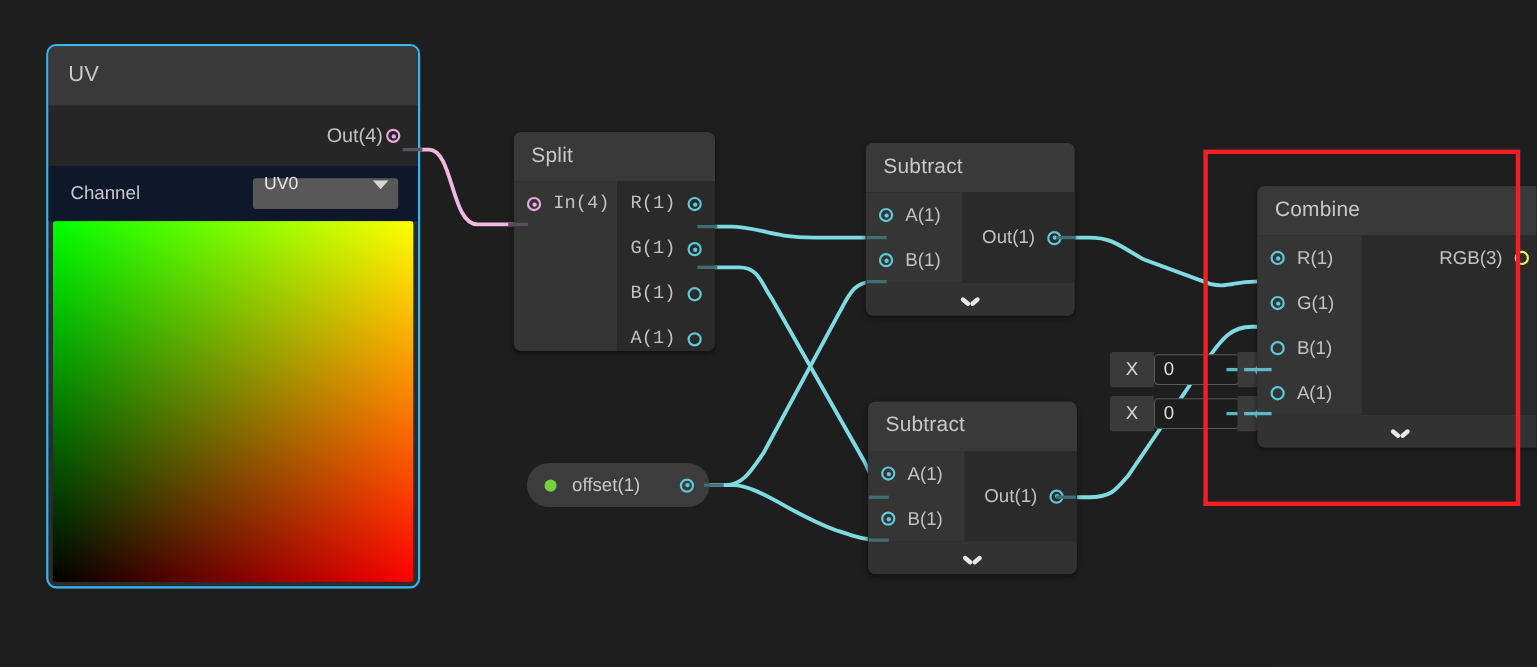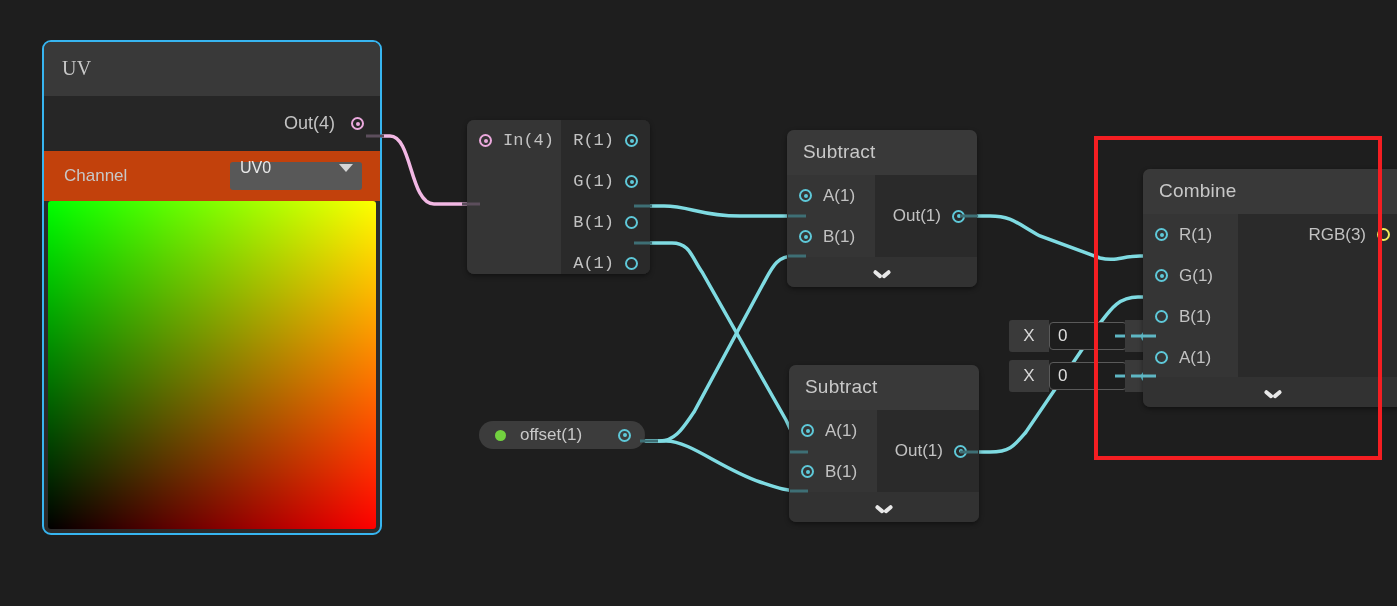--- a/index.html
+++ b/index.html
@@ -141,33 +141,32 @@
     border: 2px solid #37b5f0;
     border-radius: 9px;
     box-sizing: border-box;
     z-index: 10;
     overflow: hidden;
   }
   #uv-node .node-title {
     background: #393939;
     padding: 15px 0 16px 18px;
     font-size: 20px;
-    font-family: Liberation Serif, serif;
   }
   .uv-out-row {
     background: #262626;
     height: 55px;
     display: flex;
     align-items: center;
     justify-content: flex-end;
     padding-right: 16px;
   }
-  .uv-out-row .port-label { margin-right: 16px; font-size: 18px; }
+  .uv-out-row .port-label { margin-right: 3px; font-size: 18px; }
   .uv-prop-row {
-    background: #c2410c;
+    background: #0f172a;
     height: 50px;
     display: flex;
     align-items: center;
     justify-content: space-between;
     padding: 0 18px 0 20px;
   }
   .uv-prop-label { color: #c8c8c8; font-size: 17px; }
   .dropdown {
     width: 132px;
     height: 28px;
@@ -197,21 +196,21 @@
       #000;
     background-blend-mode: screen, normal, normal;
   }
 
   
   #offset-node {
     position: absolute;
     left: 479px;
     top: 421px;
     width: 166px;
-    height: 28px;
+    height: 40px;
     background: #3c3c3c;
     border-radius: 21px;
     display: flex;
     align-items: center;
     padding: 0 14px 0 16px;
     box-sizing: border-box;
     z-index: 10;
   }
   .offset-dot {
     width: 11px; height: 11px;
@@ -319,20 +318,21 @@
       <span class="uv-prop-label">Channel</span>
       <span class="dropdown">
         <span class="dropdown-val">UV0</span>
         <span class="caret"></span>
       </span>
     </div>
     <div class="uv-preview"></div>
   </div>
 
   <div class="node" id="split-node" style="left:467px; top:120px; width:183px;">
+    <div class="node-title">Split</div>
     <div class="node-body" style="height:154px;font-family:Liberation Mono, monospace;">
       <div class="col-in" style="width:94px;">
         <div class="port-row">
           <span class="port v4 filled"></span>
           <span class="port-label">In(4)</span>
         </div>
       </div>
       <div class="col-out">
         <div class="port-row out">
           <span class="port-label">R(1)</span>

